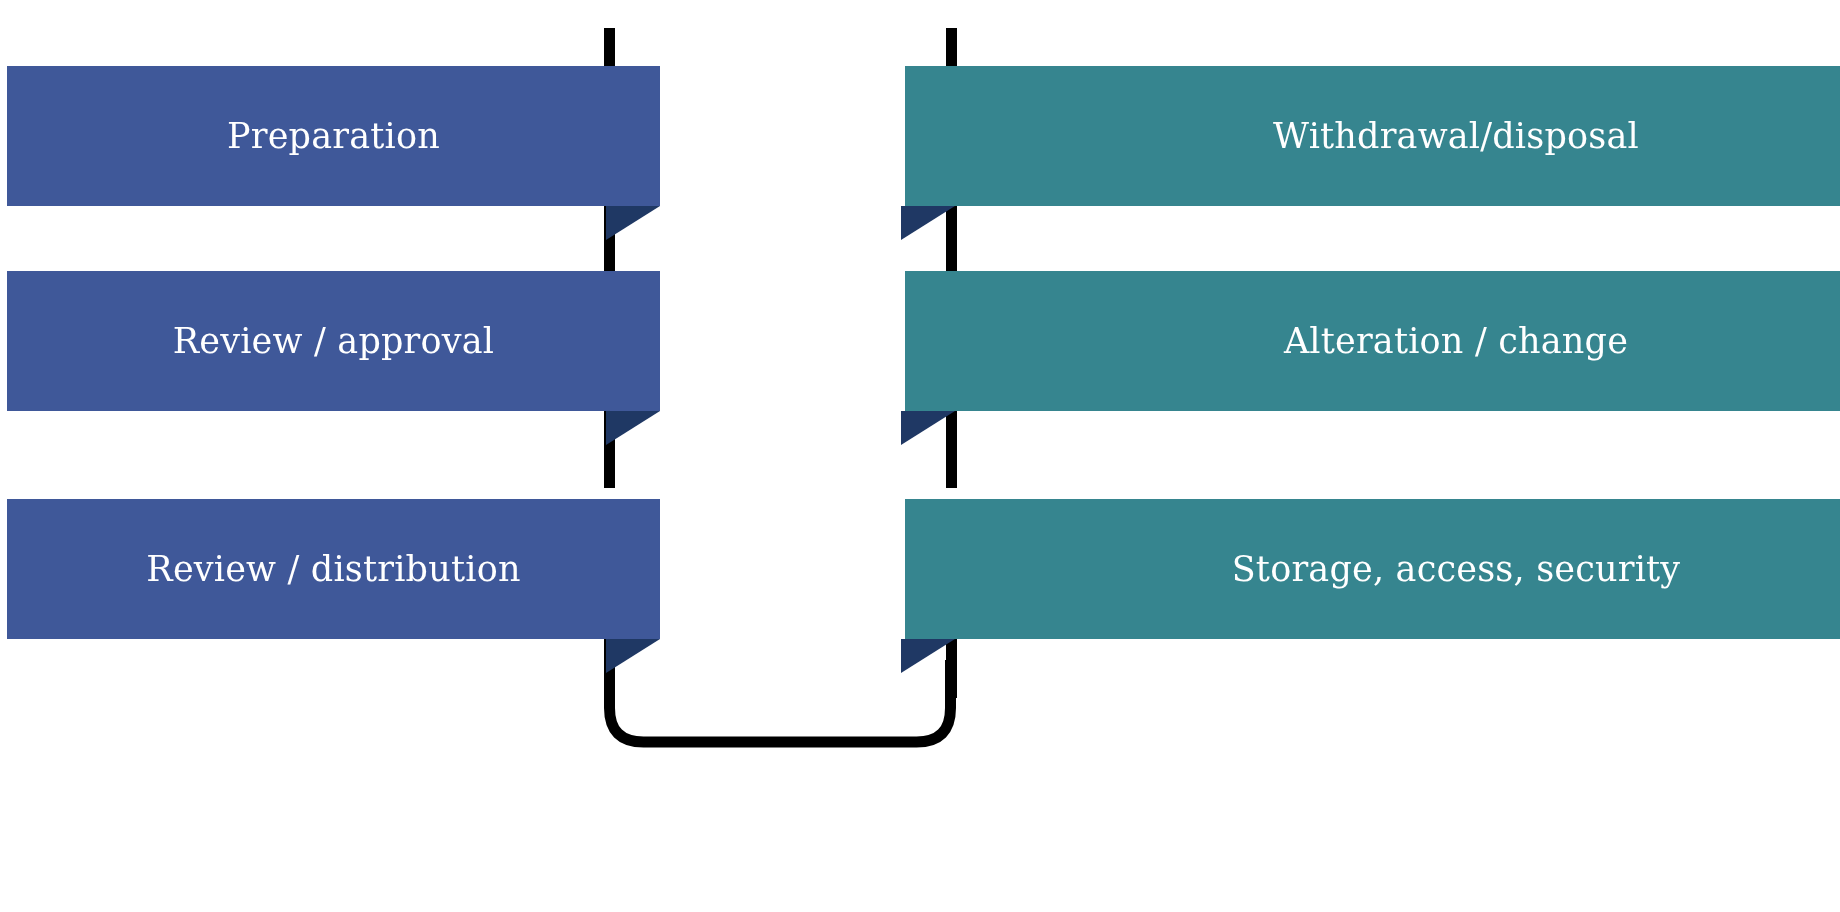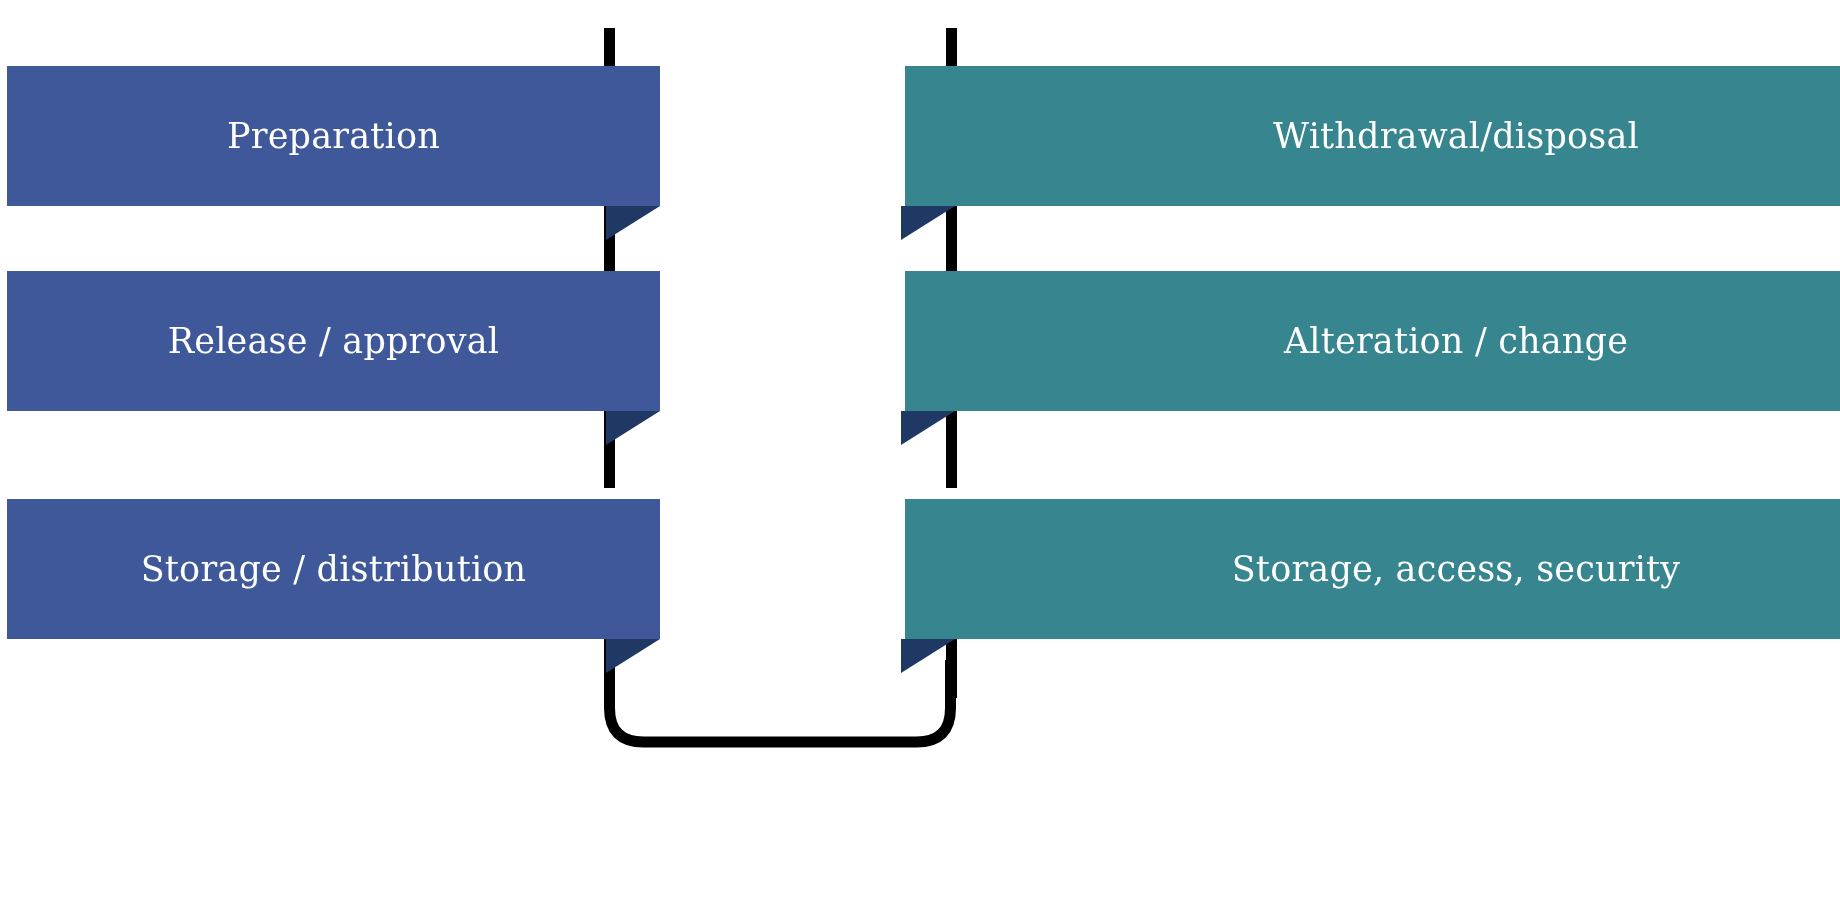--- a/index.html
+++ b/index.html
@@ -95,26 +95,26 @@
   </svg>
 
   <div class="col-left">
 
     <div class="box" style="left:7px; top:66px; width:653px; height:140px; background:#3F5899;">
       <div class="box-label">Preparation</div>
     </div>
     <div class="fold fold-left" style="left:606px; top:206px; border-left-color:#1F3864;"></div>
 
     <div class="box" style="left:7px; top:271px; width:653px; height:140px; background:#3F5899;">
-      <div class="box-label">Release / approval</div>
+      <div class="box-label">Review / approval</div>
     </div>
     <div class="fold fold-left" style="left:606px; top:411px; border-left-color:#1F3864;"></div>
 
     <div class="box" style="left:7px; top:499px; width:653px; height:140px; background:#3F5899;">
-      <div class="box-label">Storage / distribution</div>
+      <div class="box-label">Review / distribution</div>
     </div>
     <div class="fold fold-left" style="left:606px; top:639px; border-left-color:#1F3864;"></div>
   </div>
 
   <div class="col-right">
 
     <div class="box" style="left:905px; top:66px; width:950px; height:140px; background:#36858F;">
       <div class="box-label">Withdrawal/disposal</div>
     </div>
     <div class="fold fold-right" style="left:901px; top:206px; border-top-color:#1F3864;"></div>

